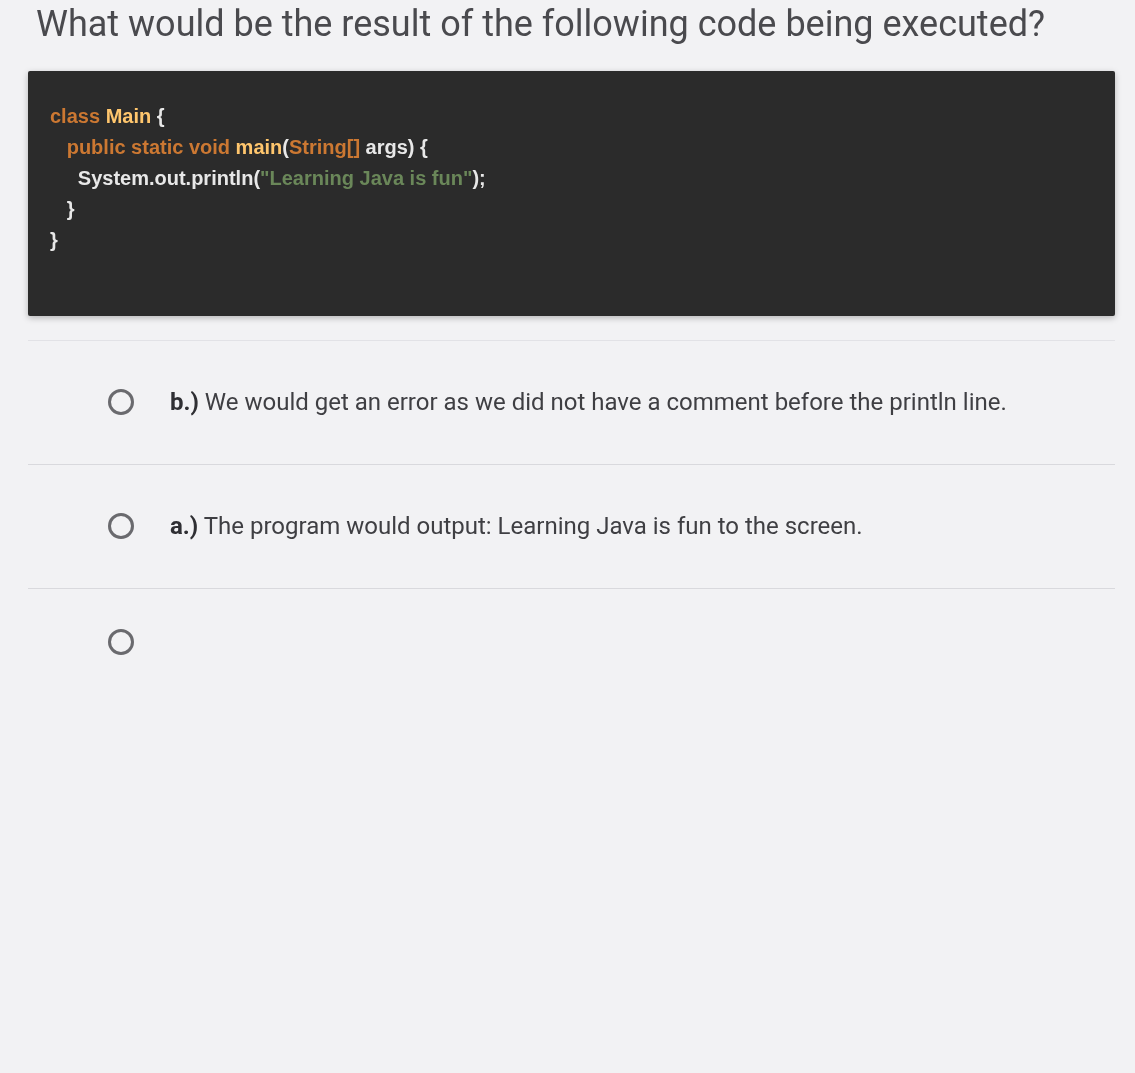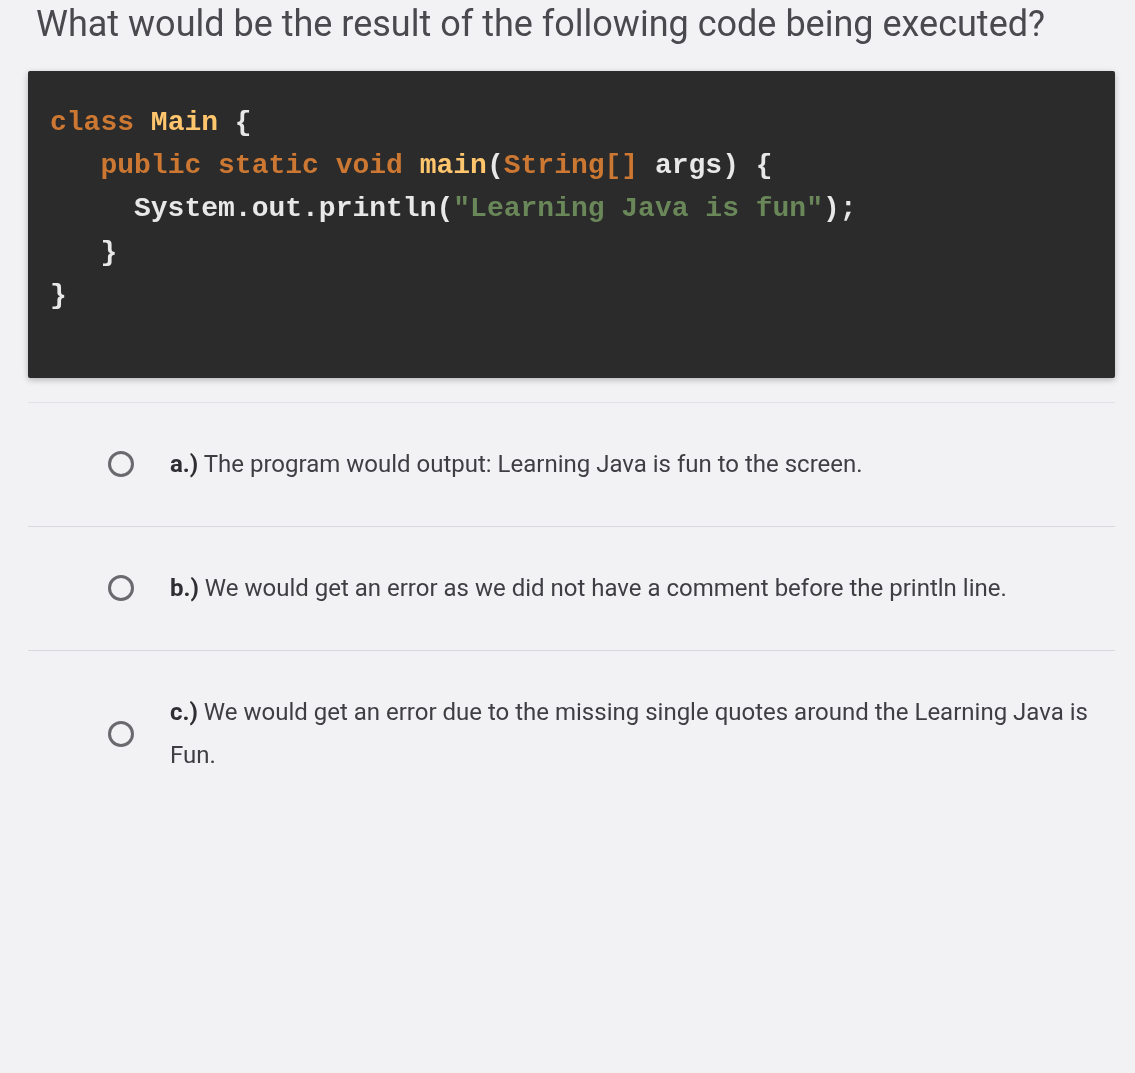--- a/index.html
+++ b/index.html
@@ -17,22 +17,22 @@
   .question-text {
     font-size: 36px;
     color: #4a4a4e;
     padding: 0 8px 22px 8px;
     line-height: 1.35;
   }
   .code-block {
     background: #2b2b2b;
     border-radius: 2px;
     padding: 30px 22px 60px 22px;
-    font-family: Liberation Mono, monospace;
-    font-size: 28px;
+    font-family: Liberation Sans, sans-serif;
+    font-size: 20px;
     font-weight: 600;
     line-height: 1.55;
     color: #e8e8e8;
     white-space: pre;
     margin-bottom: 0;
     box-shadow: 0 2px 6px rgba(0,0,0,.25);
   }
   .kw-class  { color: #cc7832; }
   .kw-mod    { color: #cc7832; }
   .fn-name   { color: #ffc66d; }
@@ -87,36 +87,32 @@
    <span class="kw-mod">public static void</span> <span class="fn-name">main</span><span class="paren">(</span><span class="type-name">String[]</span> <span class="var-name">args</span><span class="paren">)</span> <span class="brace">{</span>
      <span class="var-name">System.out.println</span><span class="paren">(</span><span class="str">"Learning Java is fun"</span><span class="paren">)</span><span class="punct">;</span>
    <span class="brace">}</span>
 <span class="brace">}</span></div>
 
   <div class="options">
 
     <div class="option-row">
       <div class="radio"></div>
       <div class="opt-body">
-        <span class="opt-letter">a.)</span>
-        <span class="opt-text">The program would output: Learning Java is fun to the screen.</span>
-      </div>
-    </div>
-
-    <div class="option-row">
-      <div class="radio"></div>
-      <div class="opt-body">
         <span class="opt-letter">b.)</span>
         <span class="opt-text">We would get an error as we did not have a comment before the println line.</span>
       </div>
     </div>
 
     <div class="option-row">
       <div class="radio"></div>
       <div class="opt-body">
-        <span class="opt-letter">c.)</span>
-        <span class="opt-text">We would get an error due to the missing single quotes around the Learning Java is Fun.</span>
+        <span class="opt-letter">a.)</span>
+        <span class="opt-text">The program would output: Learning Java is fun to the screen.</span>
       </div>
+    </div>
+
+    <div class="option-row">
+      <div class="radio"></div>
     </div>
 
 
   </div>
 </div>
 
 </body></html>

